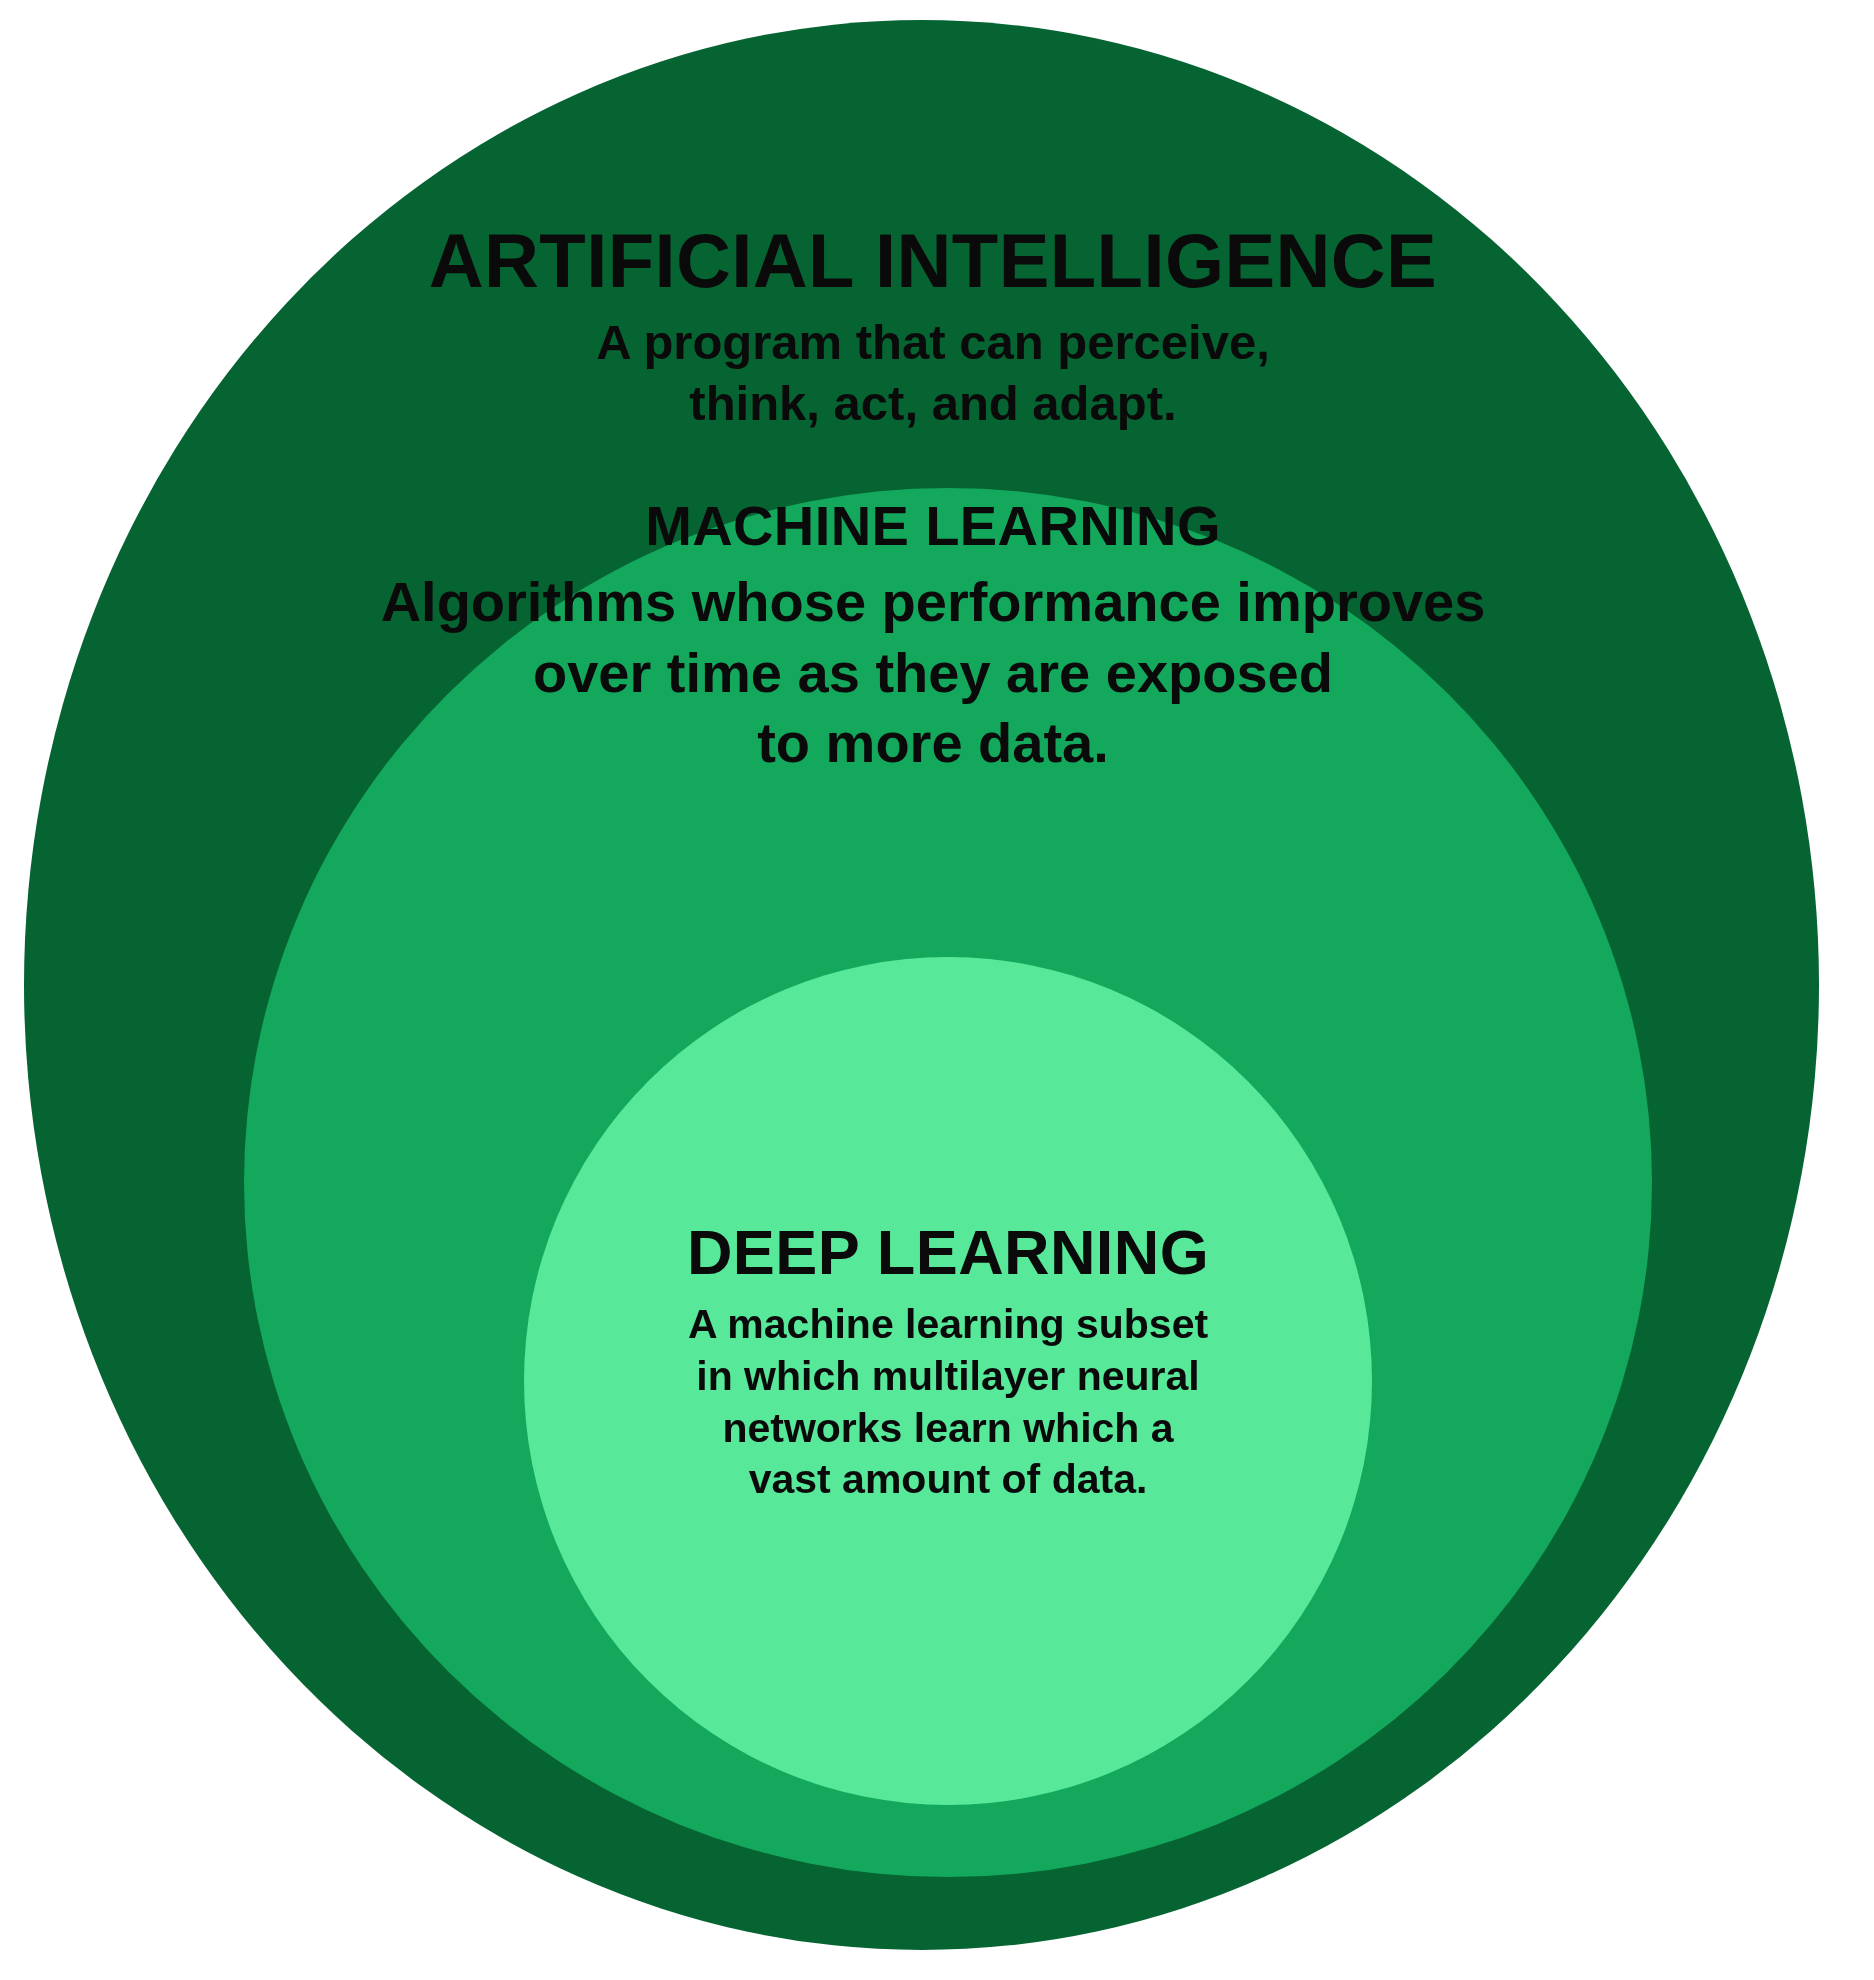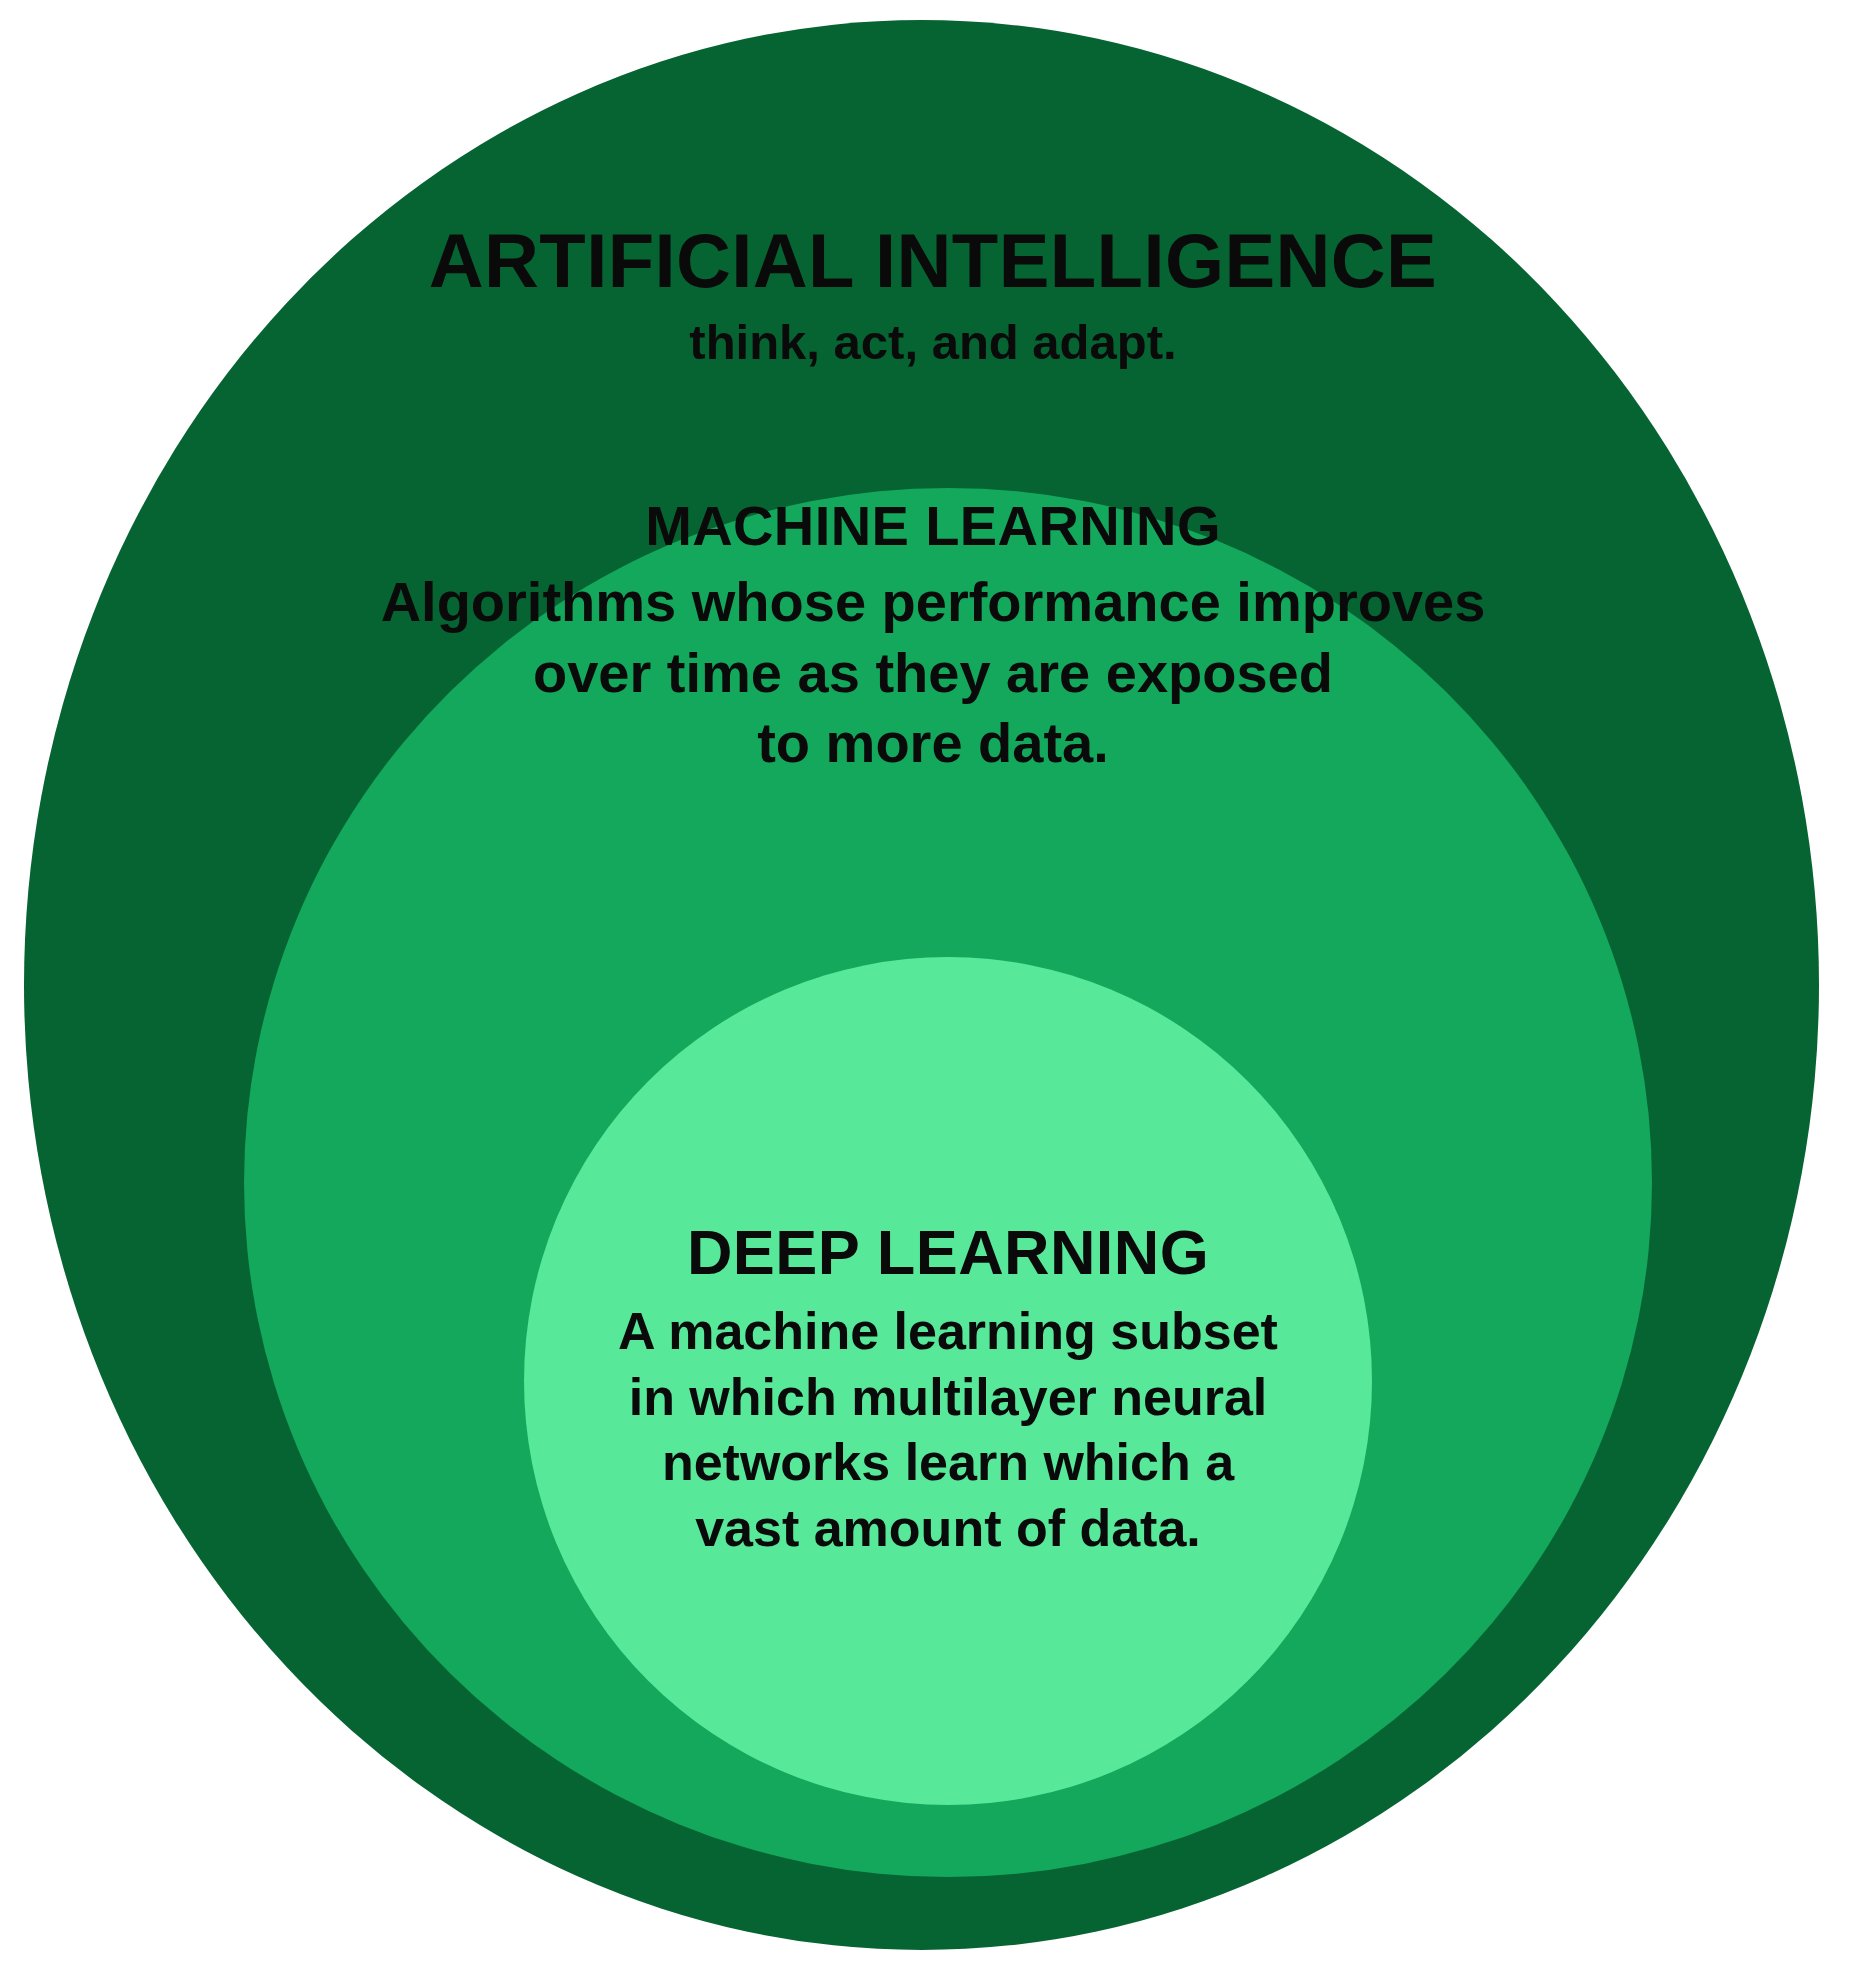--- a/index.html
+++ b/index.html
@@ -108,21 +108,21 @@
     left: 567px;
     top: 1220px;
     width: 762px;
   }
   #dl-text .heading {
     font-size: 63px;
     line-height: 1.04;
     margin-bottom: 13.7px;
   }
   #dl-text .desc {
-    font-size: 52px;
+    font-size: 41px;
     line-height: 1.26;
   }
 
   .desc-line {
     display: block;
   }
 </style>
 </head>
 <body>
 
@@ -130,20 +130,21 @@
 
   <div class="circle" id="circle-ai" style="background: rgb(6, 100, 50);"></div>
 
   <div class="circle" id="circle-ml" style="background: rgb(19, 168, 92);"></div>
 
   <div class="circle" id="circle-dl" style="background: rgb(87, 232, 154);"></div>
 
   <div class="label-block" id="ai-text" style="color: rgb(10, 10, 10);">
     <div class="heading">ARTIFICIAL INTELLIGENCE</div>
     <div class="desc">
+      <span class="desc-line">A program that can perceive,</span>
       <span class="desc-line">think, act, and adapt.</span>
     </div>
   </div>
 
   <div class="label-block" id="ml-text" style="color: rgb(10, 10, 10);">
     <div class="heading">MACHINE LEARNING</div>
     <div class="desc">
       <span class="desc-line">Algorithms whose performance improves</span>
       <span class="desc-line">over time as they are exposed</span>
       <span class="desc-line">to more data.</span>

